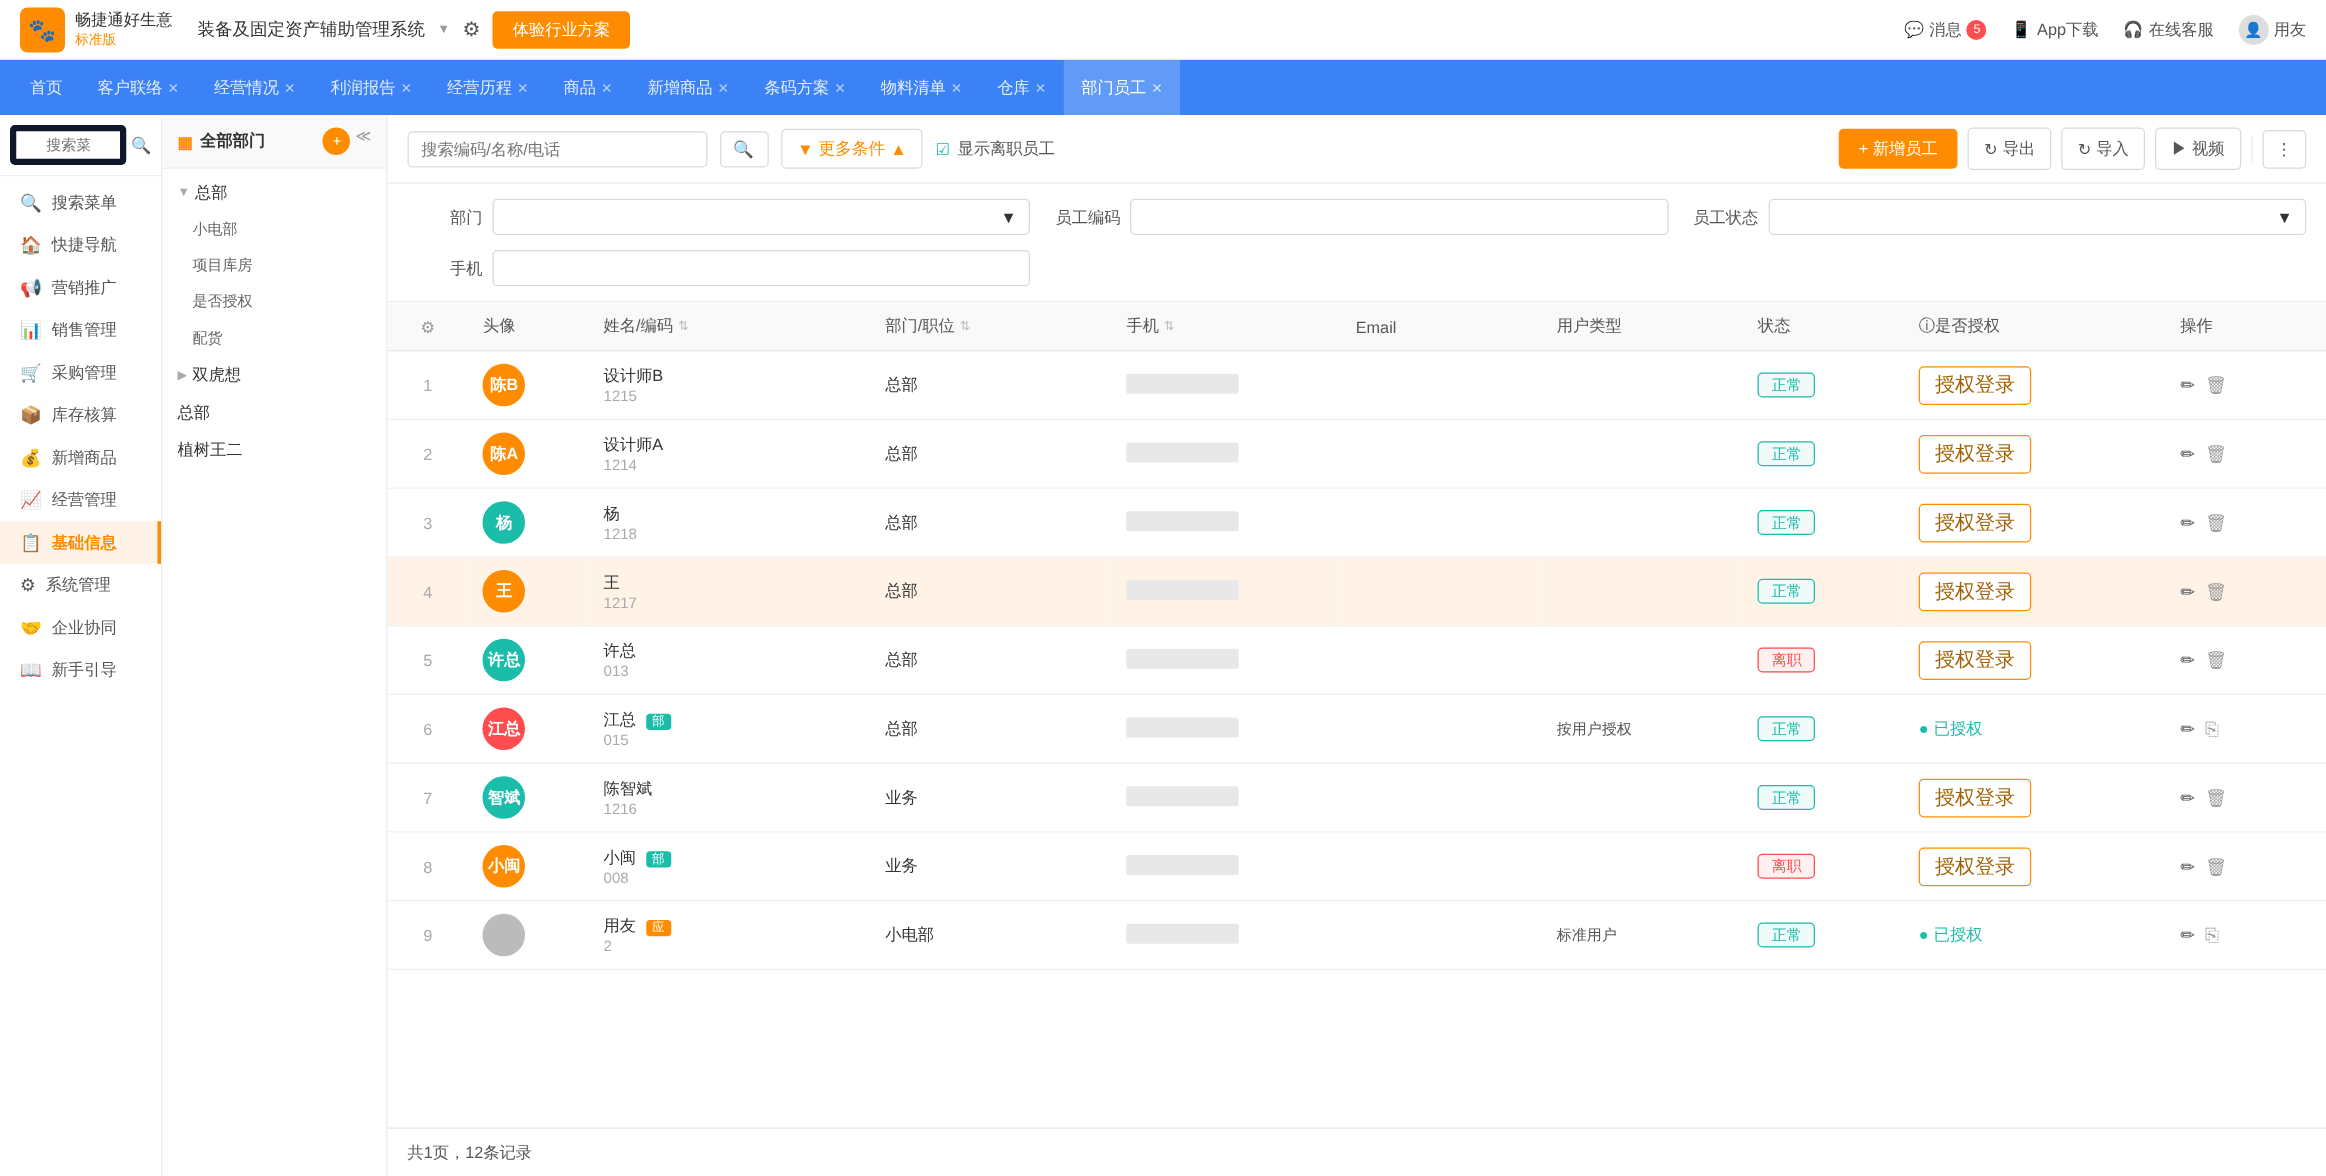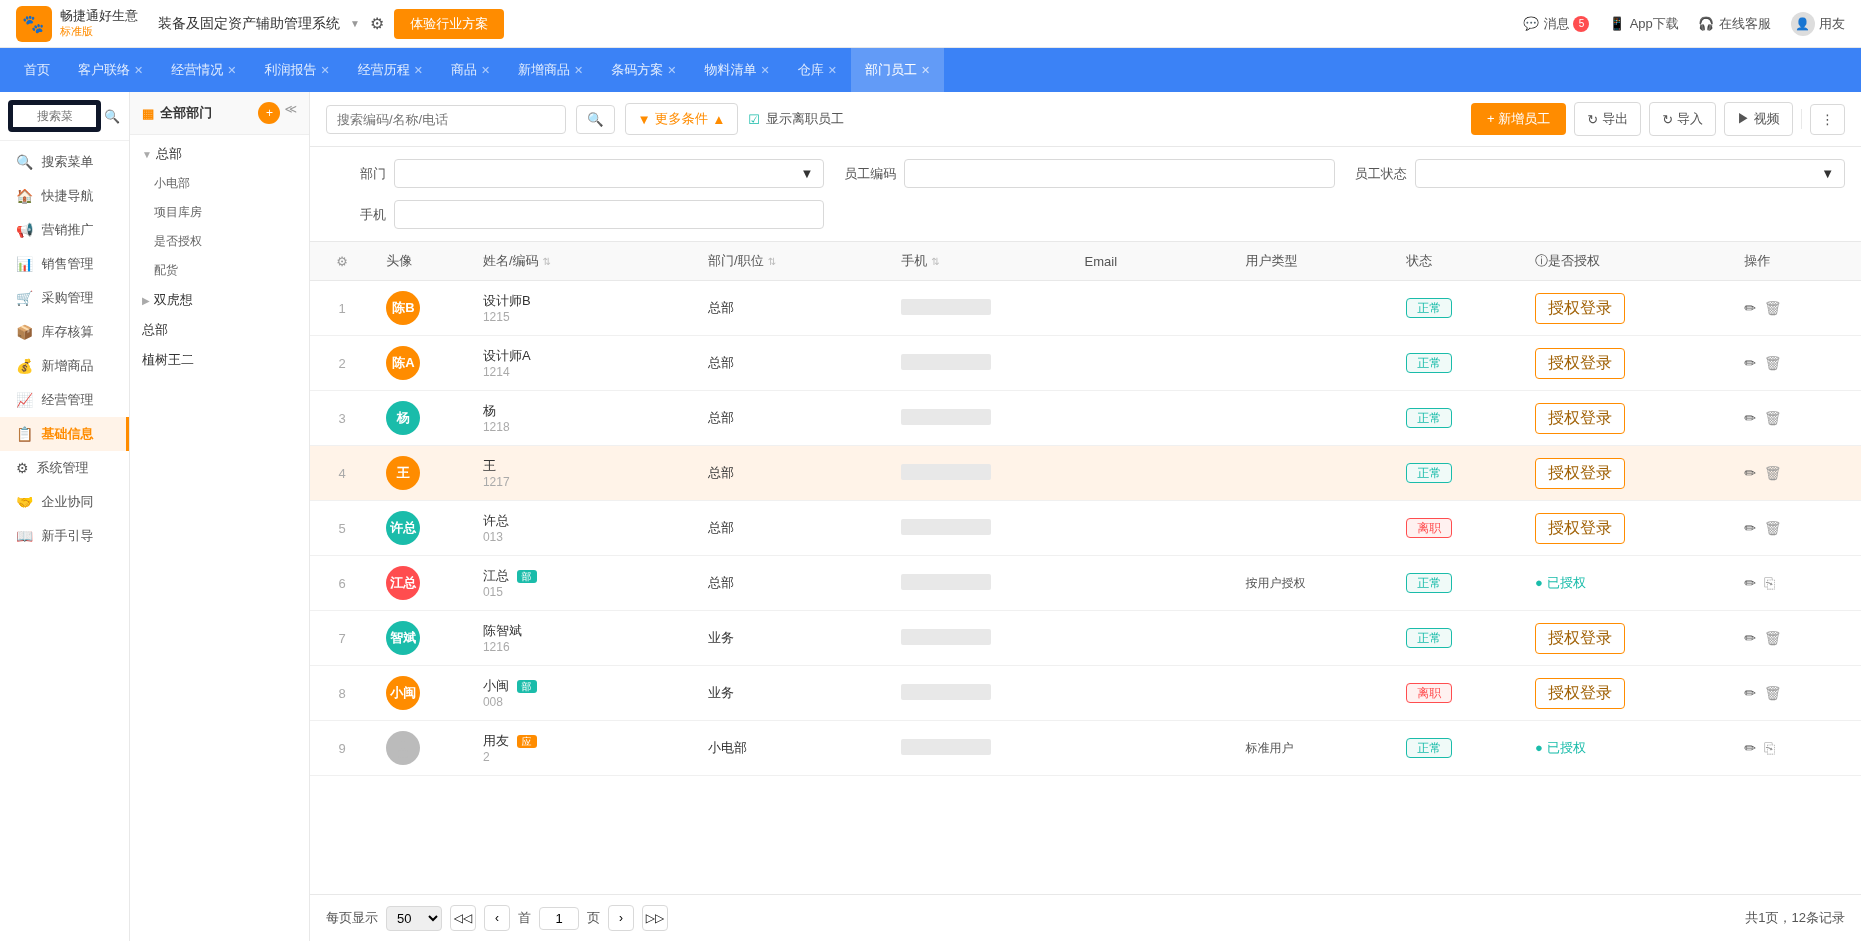--- a/index.html
+++ b/index.html
@@ -580,32 +580,17 @@
                   <span class="action-copy">⎘</span>
                 </div>
             </td>
           </tr>
 
         </tbody>
       </table>
     </div>
 
     <div class="table-footer">
-      <div class="pagination">
-        <span>每页显示</span>
-        <select class="per-page-select">
-          <option>50</option>
-          <option>20</option>
-          <option>100</option>
-        </select>
-        <button class="page-btn">◁◁</button>
-        <button class="page-btn">‹</button>
-        <span>首</span>
-        <input class="page-input" value="1" style="">
-        <span>页</span>
-        <button class="page-btn">›</button>
-        <button class="page-btn">▷▷</button>
-      </div>
       <span>共1页，12条记录</span>
     </div>
 
   </div>
 </div>
 
 </body></html>

